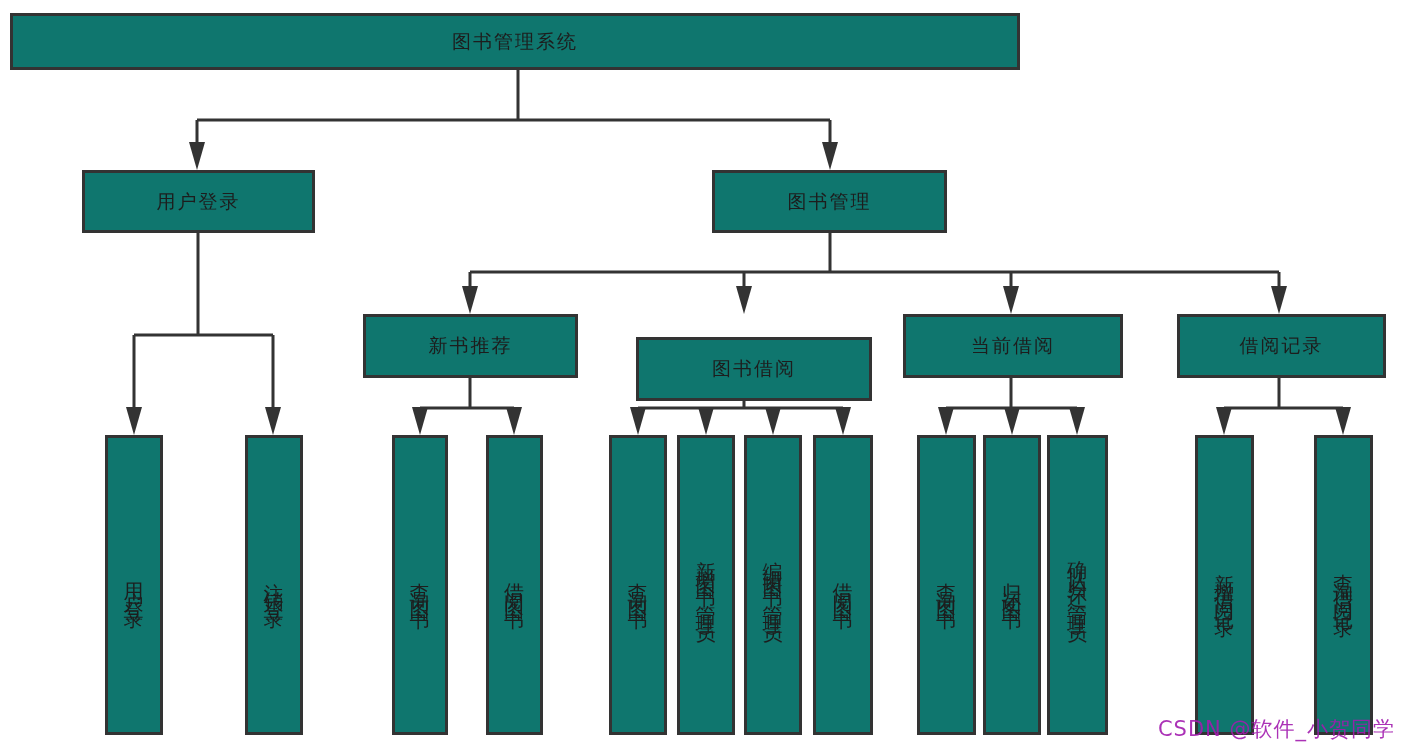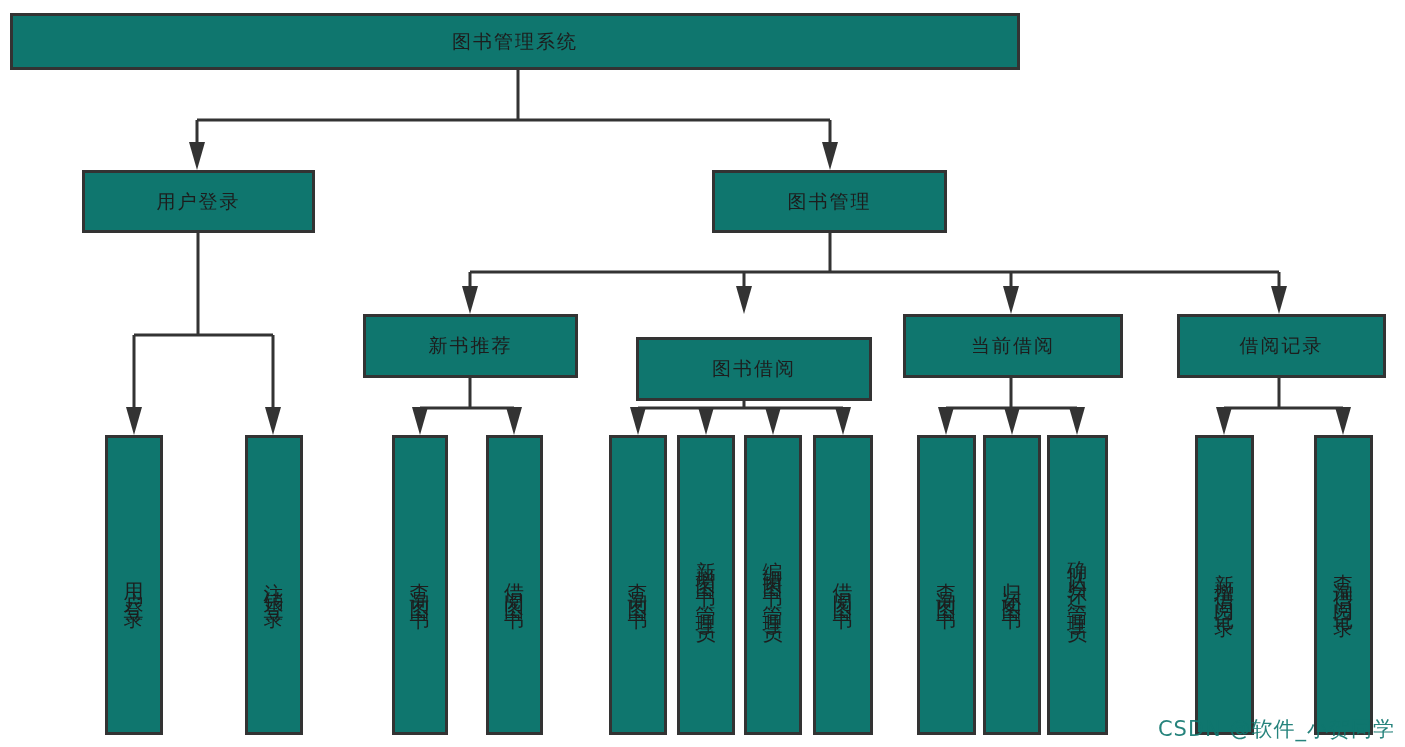--- a/index.html
+++ b/index.html
@@ -66,21 +66,21 @@
   .l-cb-query      { left: 917px; width: 59px; }
   .l-cb-return     { left: 983px; }
   .l-cb-confirm    { left: 1047px; width: 61px; }
   .l-br-add        { left: 1195px; width: 59px; }
   .l-br-query      { left: 1314px; width: 59px; }
   .watermark {
     position: absolute;
     right: 10px;
     bottom: 4px;
     font-size: 21px;
-    color: #0f766e;
+    color: #a21caf;
     opacity: 0.9;
     letter-spacing: 1px;
     white-space: nowrap;
     margin-top: 16px;
   }
 </style>
 </head>
 <body>
 
 <div class="canvas">

